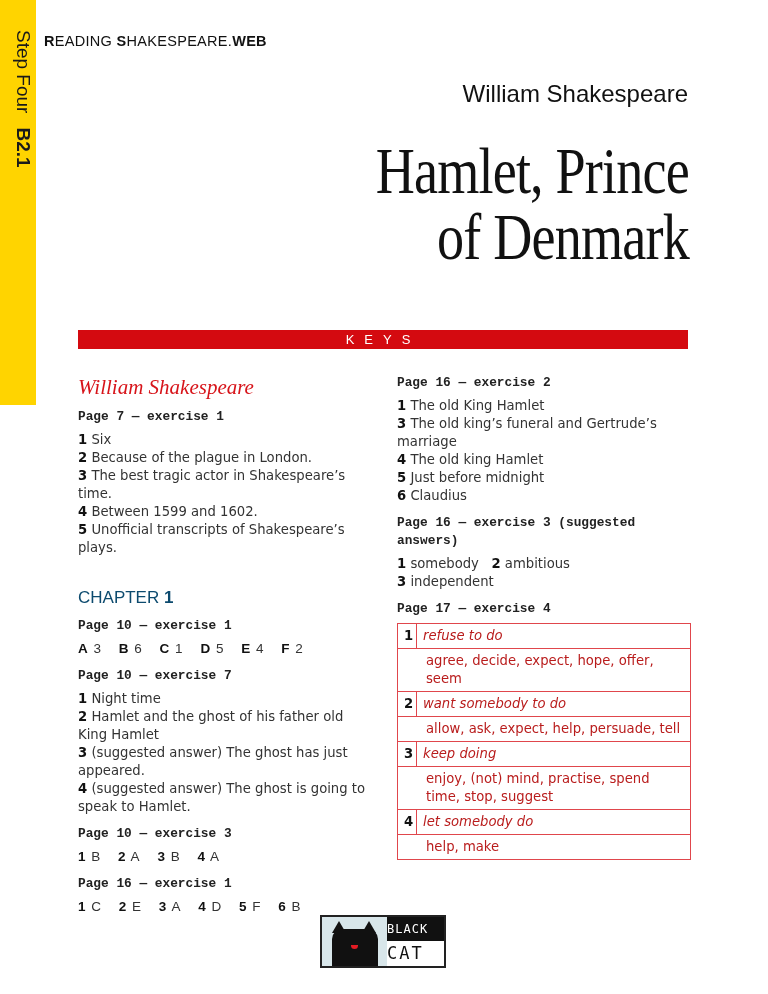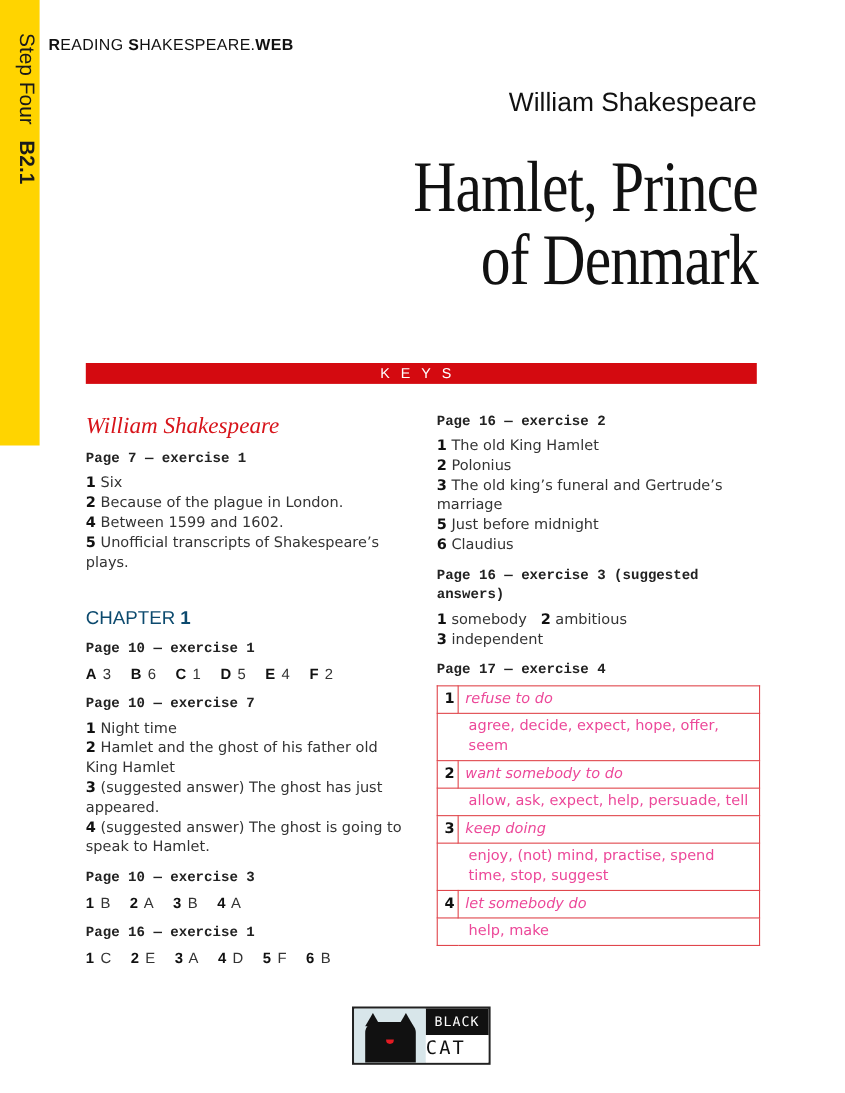--- a/index.html
+++ b/index.html
@@ -25,33 +25,33 @@
     .chapter { font-family: "Liberation Sans", sans-serif; font-size: 17px; color: #0c4a6e; margin: 30px 0 8px 0; line-height: 22px; }
     .chapter b { font-weight: bold; }
     .ex-head { font-family: Liberation Mono, monospace; font-weight: bold; font-size: 12.8px; color: #222; margin: 0 0 5px 0; line-height: 18px; }
     .ex-block { margin-bottom: 9px; }
     .line b { color: #111; }
     .inline-keys { font-family: "Liberation Sans", sans-serif; font-size: 13.5px; letter-spacing: 1px; }
     .inline-keys b { margin-left: 0; }
     .inline-keys .gap { display: inline-block; width: 12px; }
 
     .verb-table { border-collapse: collapse; width: 294px; margin-top: 2px; font-size: 13.2px; line-height: 18px; }
-    .verb-table td { border: 1px solid #e0464c; padding: 3px 6px 3px 6px; vertical-align: top; color: #ec4899; }
+    .verb-table td { border: 1px solid #e0464c; padding: 3px 6px 3px 6px; vertical-align: top; color: #b91c1c; }
     .verb-table .num { font-weight: bold; color: #111; width: 10px; padding-right: 2px; }
     .verb-table .cat { font-style: italic; }
     .verb-table .verbs { padding-left: 28px; }
 
     .logo { position: absolute; left: 320px; top: 915px; width: 126px; height: 53px; border: 2px solid #222; box-sizing: border-box; background: #fff; display: flex; }
     .logo .cat-panel { width: 65px; background: #d8e6ea; position: relative; overflow: hidden; }
     .logo .cat-body { position: absolute; left: 10px; top: 12px; width: 46px; height: 45px; background: #111; border-radius: 10px 10px 0 0; }
     .logo .ear-l { position: absolute; left: 10px; top: 4px; width: 0; height: 0; border-left: 7px solid transparent; border-right: 7px solid transparent; border-bottom: 12px solid #111; }
     .logo .ear-r { position: absolute; left: 40px; top: 4px; width: 0; height: 0; border-left: 7px solid transparent; border-right: 7px solid transparent; border-bottom: 12px solid #111; }
     .logo .mouth { position: absolute; left: 29px; top: 28px; width: 7px; height: 4px; background: #e31b23; border-radius: 0 0 4px 4px; }
     .logo .words { flex: 1; display: flex; flex-direction: column; }
-    .logo .w1 { background: #111; color: #fff; font-family: "DejaVu Sans Mono", monospace; font-size: 12px; text-align: center; line-height: 24px; letter-spacing: 1px; height: 24px; }
+    .logo .w1 { background: #111; color: #fff; font-family: "DejaVu Sans Mono", monospace; font-size: 12px; text-align: left; line-height: 24px; letter-spacing: 1px; height: 24px; }
     .logo .w2 { background: #fff; color: #111; font-family: "DejaVu Sans Mono", monospace; font-size: 17px; text-align: left; line-height: 25px; letter-spacing: 2px; }
   </style>
 </head>
 <body>
 
 <div class="side-strip">
   <div class="side-text">
     <span>Step Four</span><span class="level">B2.1</span>
   </div>
 </div>
@@ -69,20 +69,21 @@
 
 <div class="keys-bar">KEYS</div>
 
 <div class="col col-left">
   <div class="sec-italic">William Shakespeare</div>
 
   <div class="ex-block">
     <div class="ex-head">Page 7 — exercise 1</div>
     <div class="line"><b>1</b><span> Six</span></div>
     <div class="line"><b>2</b><span> Because of the plague in London.</span></div>
+    <div class="line"><b>3</b><span> The best tragic actor in Shakespeare’s time.</span></div>
     <div class="line"><b>4</b><span> Between 1599 and 1602.</span></div>
     <div class="line"><b>5</b><span> Unofficial transcripts of Shakespeare’s plays.</span></div>
   </div>
 
   <div class="chapter"><span>CHAPTER </span><b>1</b></div>
 
   <div class="ex-block">
     <div class="ex-head">Page 10 — exercise 1</div>
     <div class="line inline-keys">
       <b>A</b> <span>3</span><span class="gap"></span>
@@ -122,22 +123,22 @@
       <b>5</b> <span>F</span><span class="gap"></span>
       <b>6</b> <span>B</span>
     </div>
   </div>
 </div>
 
 <div class="col col-right">
   <div class="ex-block">
     <div class="ex-head">Page 16 — exercise 2</div>
     <div class="line"><b>1</b><span> The old King Hamlet</span></div>
-    <div class="line"><b>2</b><span> Polonius</span></div>
     <div class="line"><b>3</b><span> The old king’s funeral and Gertrude’s marriage</span></div>
+    <div class="line"><b>4</b><span> The old king Hamlet</span></div>
     <div class="line"><b>5</b><span> Just before midnight</span></div>
     <div class="line"><b>6</b><span> Claudius</span></div>
   </div>
 
   <div class="ex-block">
     <div class="ex-head">Page 16 — exercise 3 (suggested answers)</div>
     <div class="line"><b>1</b><span> somebody</span>&nbsp;&nbsp;&nbsp;<b>2</b><span> ambitious</span></div>
     <div class="line"><b>3</b><span> independent</span></div>
   </div>
 

